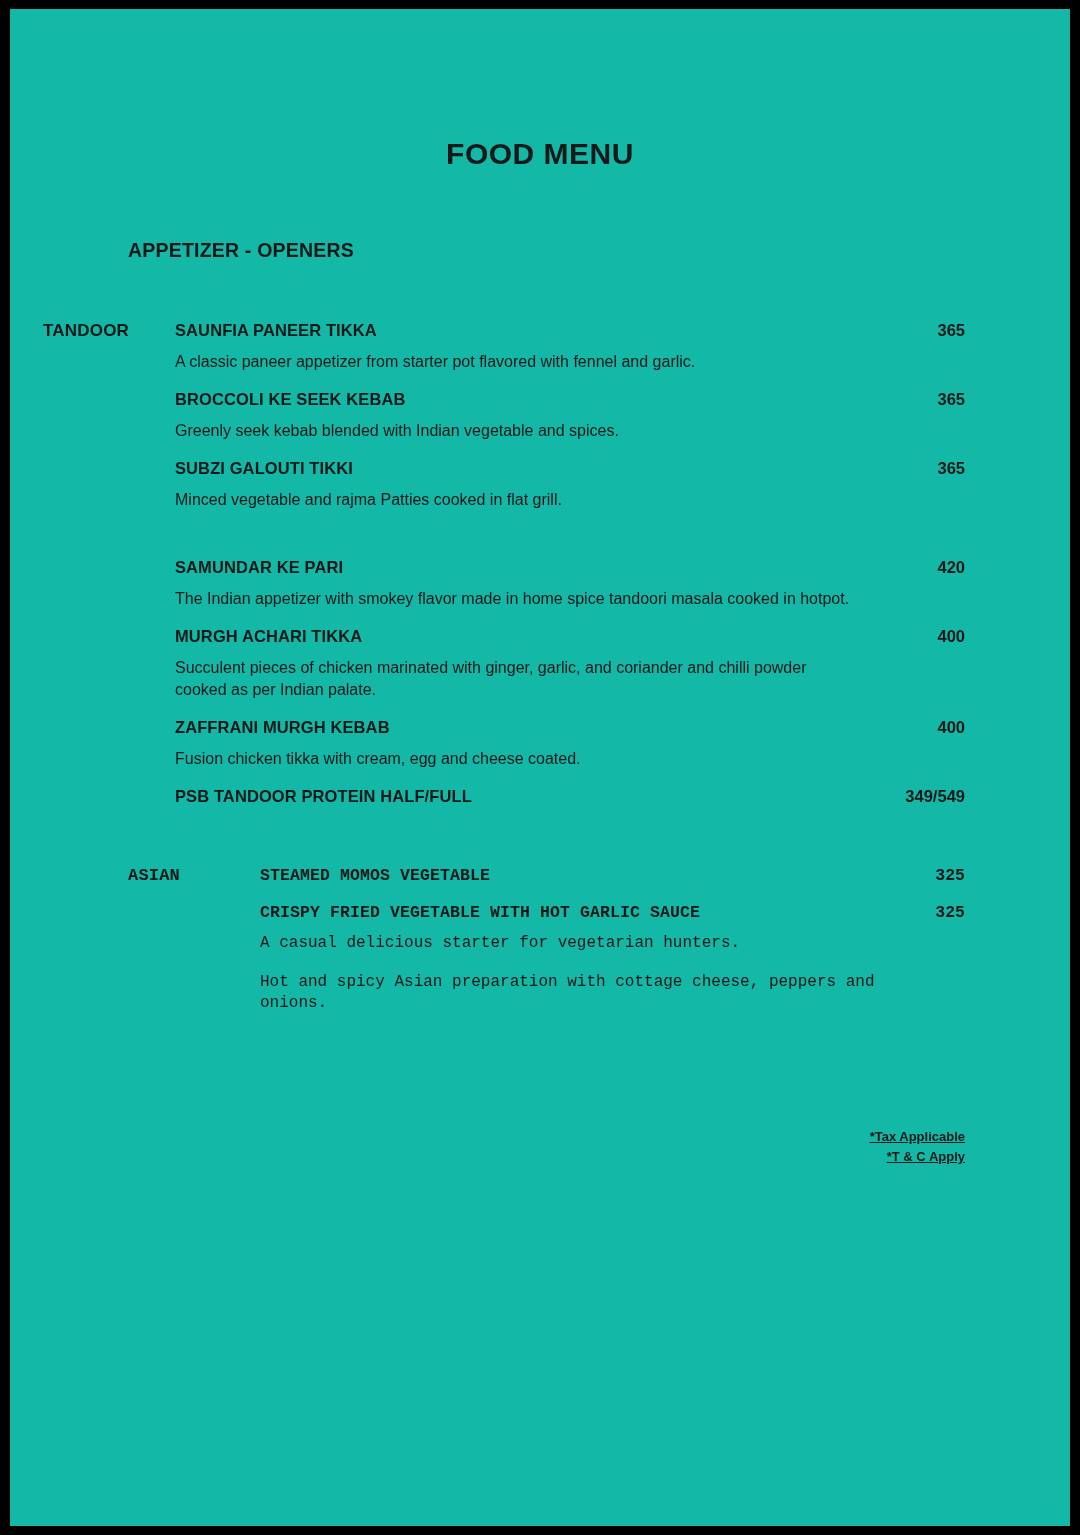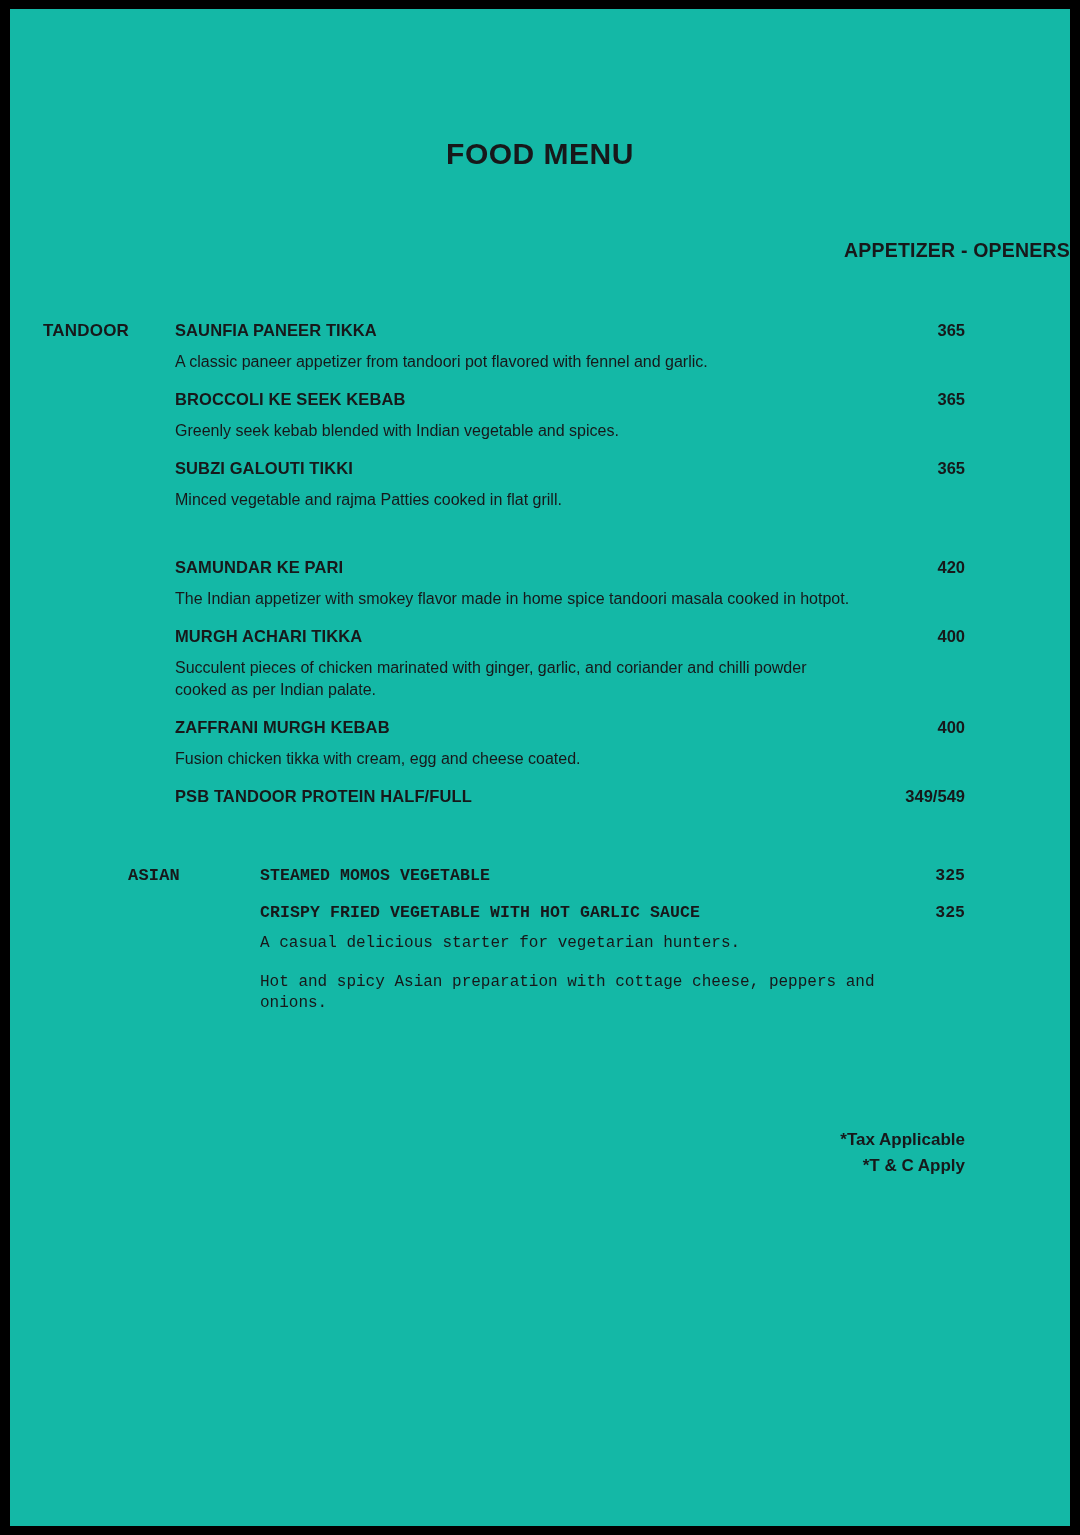--- a/index.html
+++ b/index.html
@@ -29,21 +29,20 @@
     letter-spacing: 0.5px;
     margin-top: 128px;
   }
   .section-heading {
     margin-top: 68px;
     margin-left: 118px;
     font-size: 19.5px;
     font-weight: bold;
     color: #17181a;
     letter-spacing: 0.2px;
-    text-align: right;
   }
   .group {
     position: relative;
     margin-left: 118px;
     margin-right: 105px;
   }
   .group-tandoor { margin-top: 59px; margin-left: 33px; }
   .group-asian { margin-top: 60px; font-family: Liberation Mono, monospace; }
 
   .group-label {
@@ -85,45 +84,46 @@
     max-width: 680px;
   }
   .item-block { margin-bottom: 18px; }
   .item-block.gap-before { margin-top: 48px; }
   .item-block.no-desc { margin-bottom: 0; }
 
   .footer-notes {
     margin-top: 113px;
     margin-right: 105px;
     text-align: right;
-    font-size: 17px;
+    font-size: 13px;
     font-weight: bold;
     color: #17181a;
     line-height: 1.55;
+    text-decoration: underline;
   }
 </style>
 </head>
 <body>
 
 <div class="page">
 
   <div class="menu-title">FOOD MENU</div>
 
   <div class="section-heading">APPETIZER - OPENERS</div>
 
   <div class="group group-tandoor">
     <div class="group-label">TANDOOR</div>
     <div class="items">
 
       <div class="item-block">
         <div class="item-row">
           <span class="item-name">SAUNFIA PANEER TIKKA</span>
           <span class="item-price">365</span>
         </div>
-        <div class="item-desc">A classic paneer appetizer from tandoori pot flavored with fennel and garlic.</div>
+        <div class="item-desc">A classic paneer appetizer from starter pot flavored with fennel and garlic.</div>
       </div>
 
       <div class="item-block">
         <div class="item-row">
           <span class="item-name">BROCCOLI KE SEEK KEBAB</span>
           <span class="item-price">365</span>
         </div>
         <div class="item-desc">Greenly seek kebab blended with Indian vegetable and spices.</div>
       </div>
 

